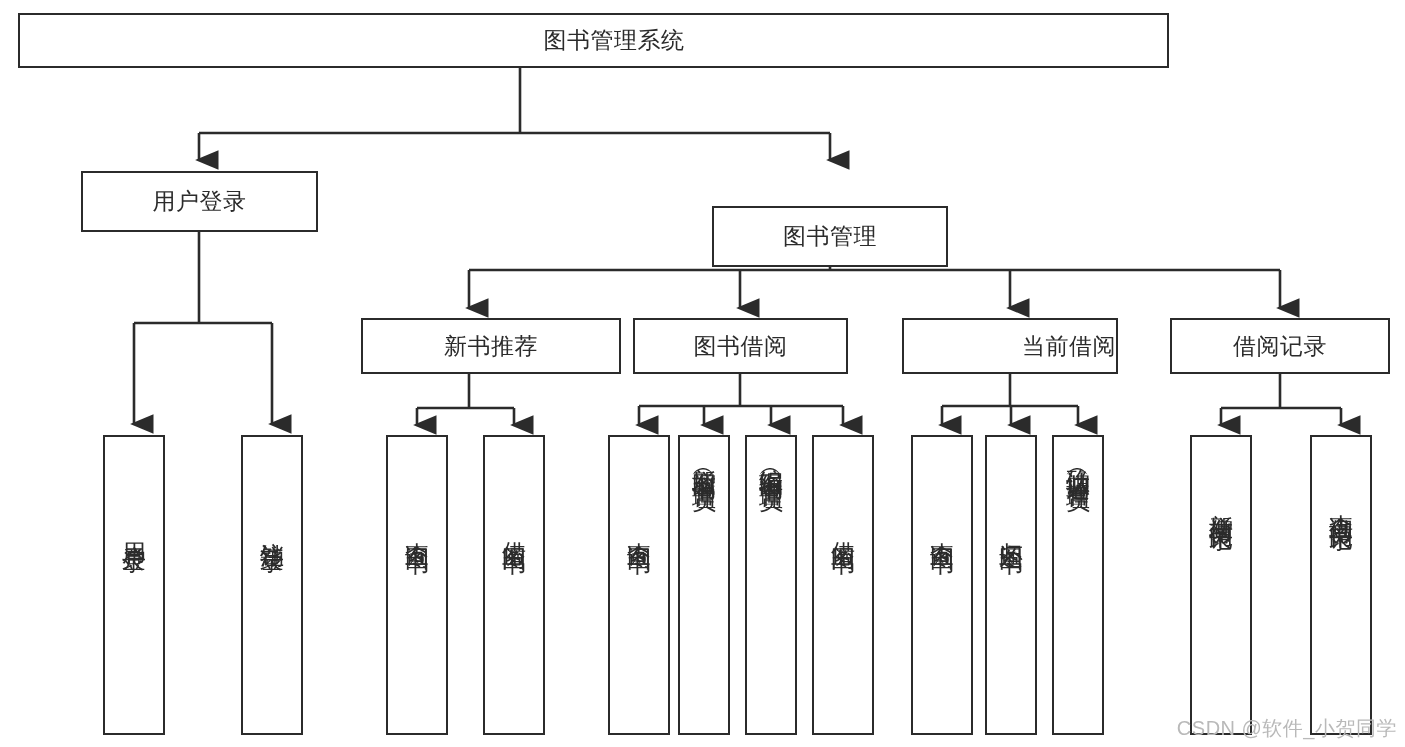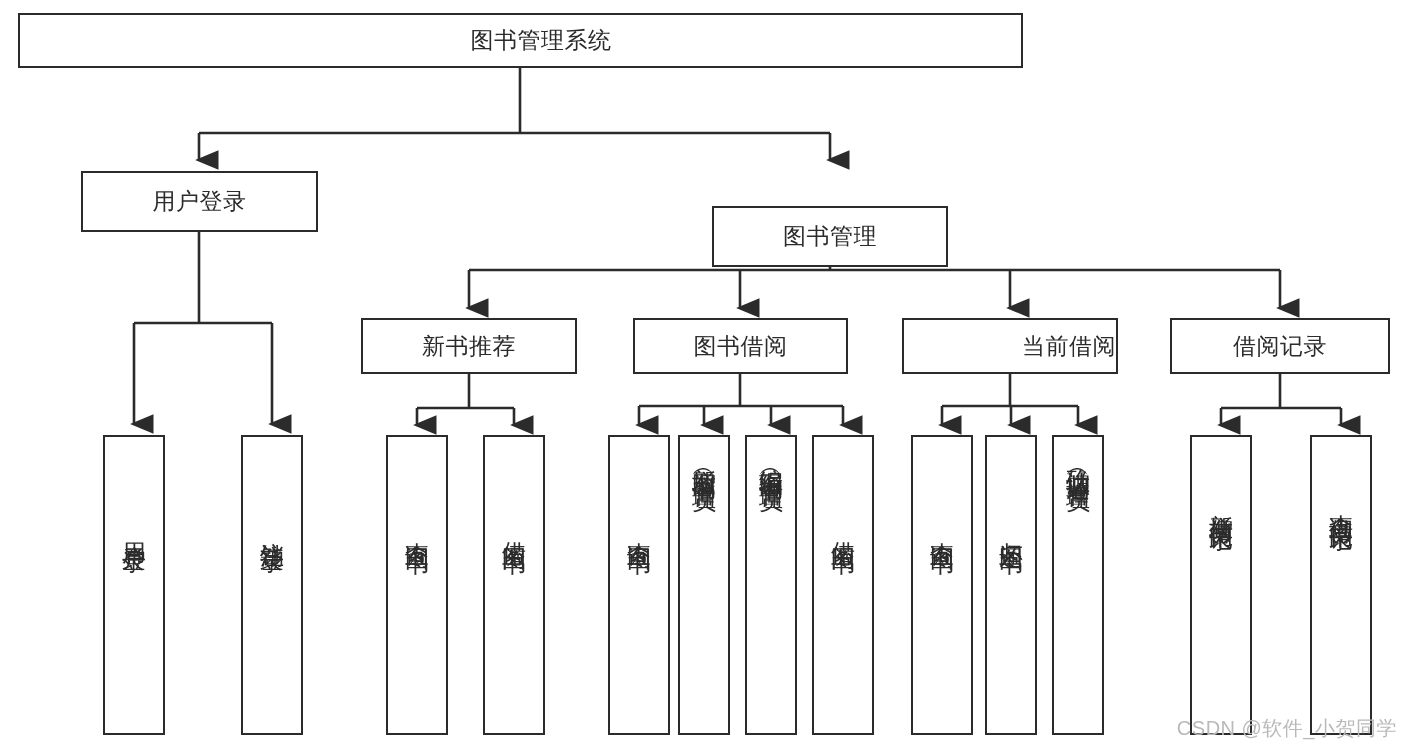--- a/index.html
+++ b/index.html
@@ -122,32 +122,32 @@
       <path d="M 1011 406 L 1011 425" marker-end="url(#arrow)"></path>
       <path d="M 1078 406 L 1078 425" marker-end="url(#arrow)"></path>
 
       <path d="M 1280 374 L 1280 408"></path>
       <path d="M 1221 408 L 1341 408"></path>
       <path d="M 1221 408 L 1221 425" marker-end="url(#arrow)"></path>
       <path d="M 1341 408 L 1341 425" marker-end="url(#arrow)"></path>
     </g>
   </svg>
 
-  <div class="node" style="left:18px; top:13px; width:1005px; height:55px;padding-left:41px;">
+  <div class="node" style="left:18px; top:13px; width:1151px; height:55px;padding-left:41px;">
     <span class="label">图书管理系统</span>
   </div>
 
   <div class="node" style="left:81px; top:171px; width:237px; height:61px;">
     <span class="label">用户登录</span>
   </div>
   <div class="node" style="left:712px; top:171px; width:236px; height:61px;margin-top:35px;">
     <span class="label">图书管理</span>
   </div>
 
-  <div class="node" style="left:361px; top:318px; width:216px; height:56px;">
+  <div class="node" style="left:361px; top:318px; width:260px; height:56px;">
     <span class="label">新书推荐</span>
   </div>
   <div class="node" style="left:633px; top:318px; width:215px; height:56px;">
     <span class="label">图书借阅</span>
   </div>
   <div class="node" style="left:902px; top:318px; width:216px; height:56px;justify-content:flex-end;">
     <span class="label">当前借阅</span>
   </div>
   <div class="node" style="left:1170px; top:318px; width:220px; height:56px;">
     <span class="label">借阅记录</span>

